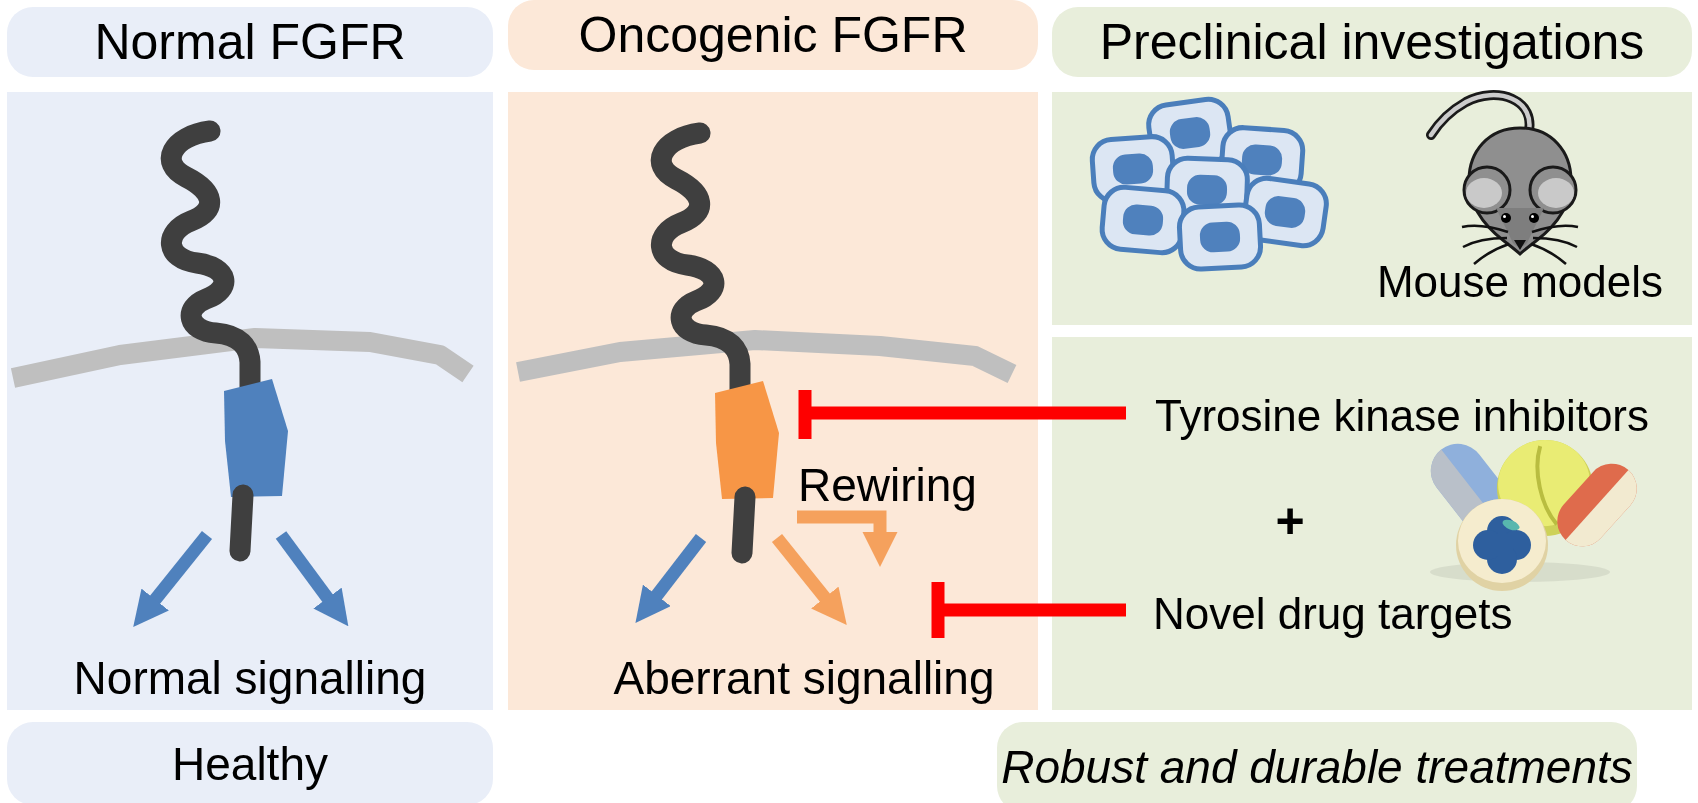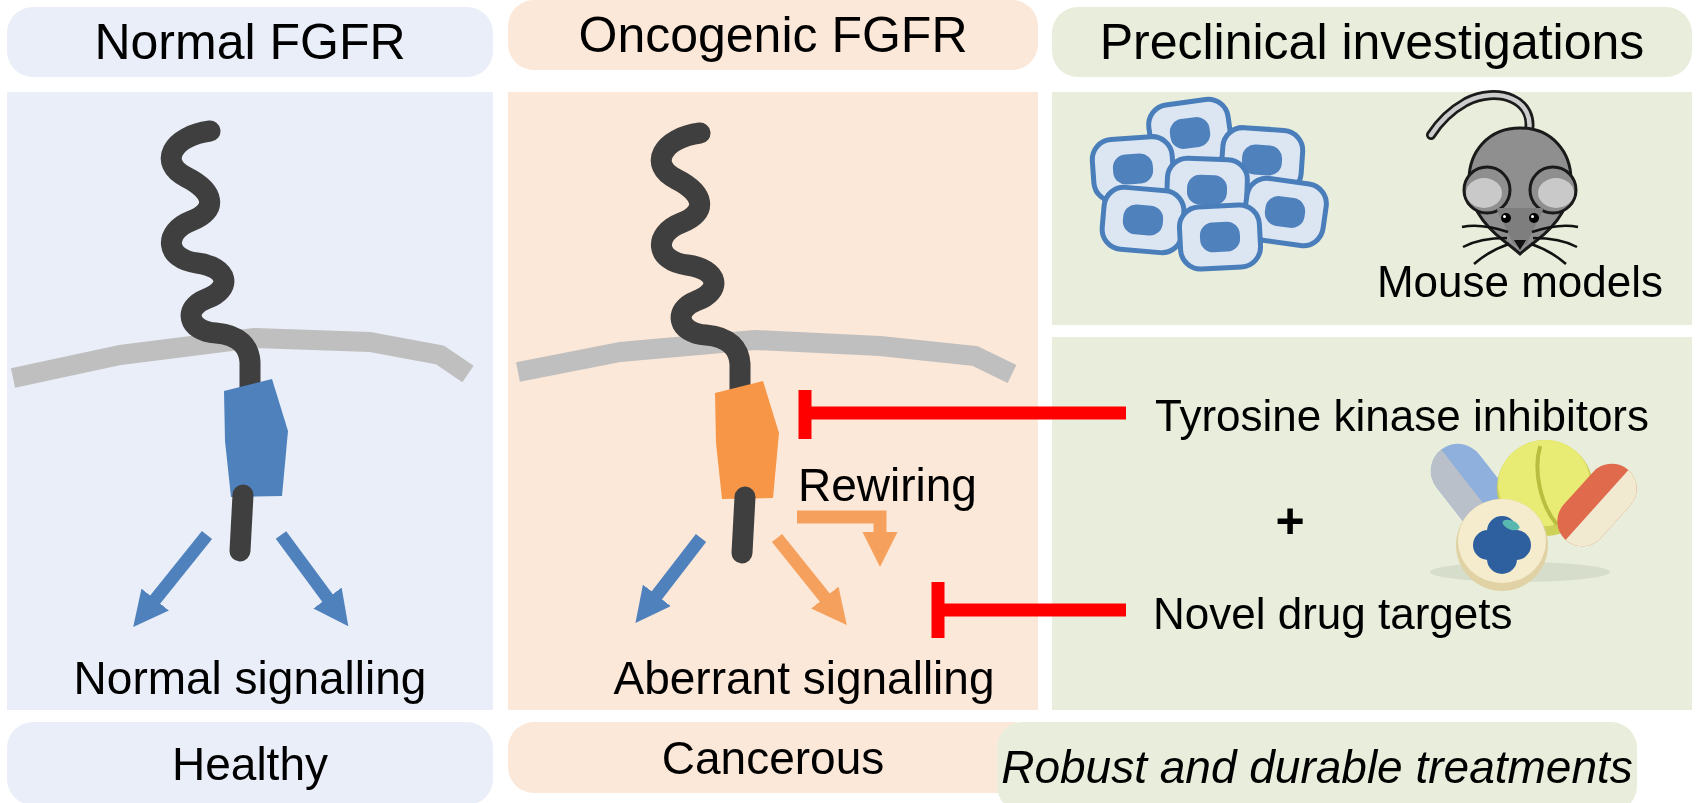--- a/index.html
+++ b/index.html
@@ -30,23 +30,20 @@
   </div>
   <div class="panel p-blue" style="left:7px;top:92px;width:486px;height:618px;"></div>
   <div class="panel p-blue band" style="left:7px;top:722px;width:486px;height:83px;">
     <span class="footer-text">Healthy</span>
   </div>
 
   <div class="panel p-peach band" style="left:508px;top:0;width:530px;height:70px;">
     <span class="title">Oncogenic FGFR</span>
   </div>
   <div class="panel p-peach" style="left:508px;top:92px;width:530px;height:618px;"></div>
-  <div class="panel p-peach band" style="left:508px;top:722px;width:530px;height:71px;">
-    <span class="footer-text">Cancerous</span>
-  </div>
 
   <div class="panel p-green band" style="left:1052px;top:7px;width:640px;height:70px;">
     <span class="title">Preclinical investigations</span>
   </div>
   <div class="panel p-green" style="left:1052px;top:92px;width:640px;height:233px;"></div>
   <div class="panel p-green" style="left:1052px;top:337px;width:640px;height:373px;"></div>
   <div class="panel p-green band" style="left:997px;top:722px;width:640px;height:90px;font-style:italic;">
     <span class="footer-text">Robust and durable treatments</span>
   </div>
 

